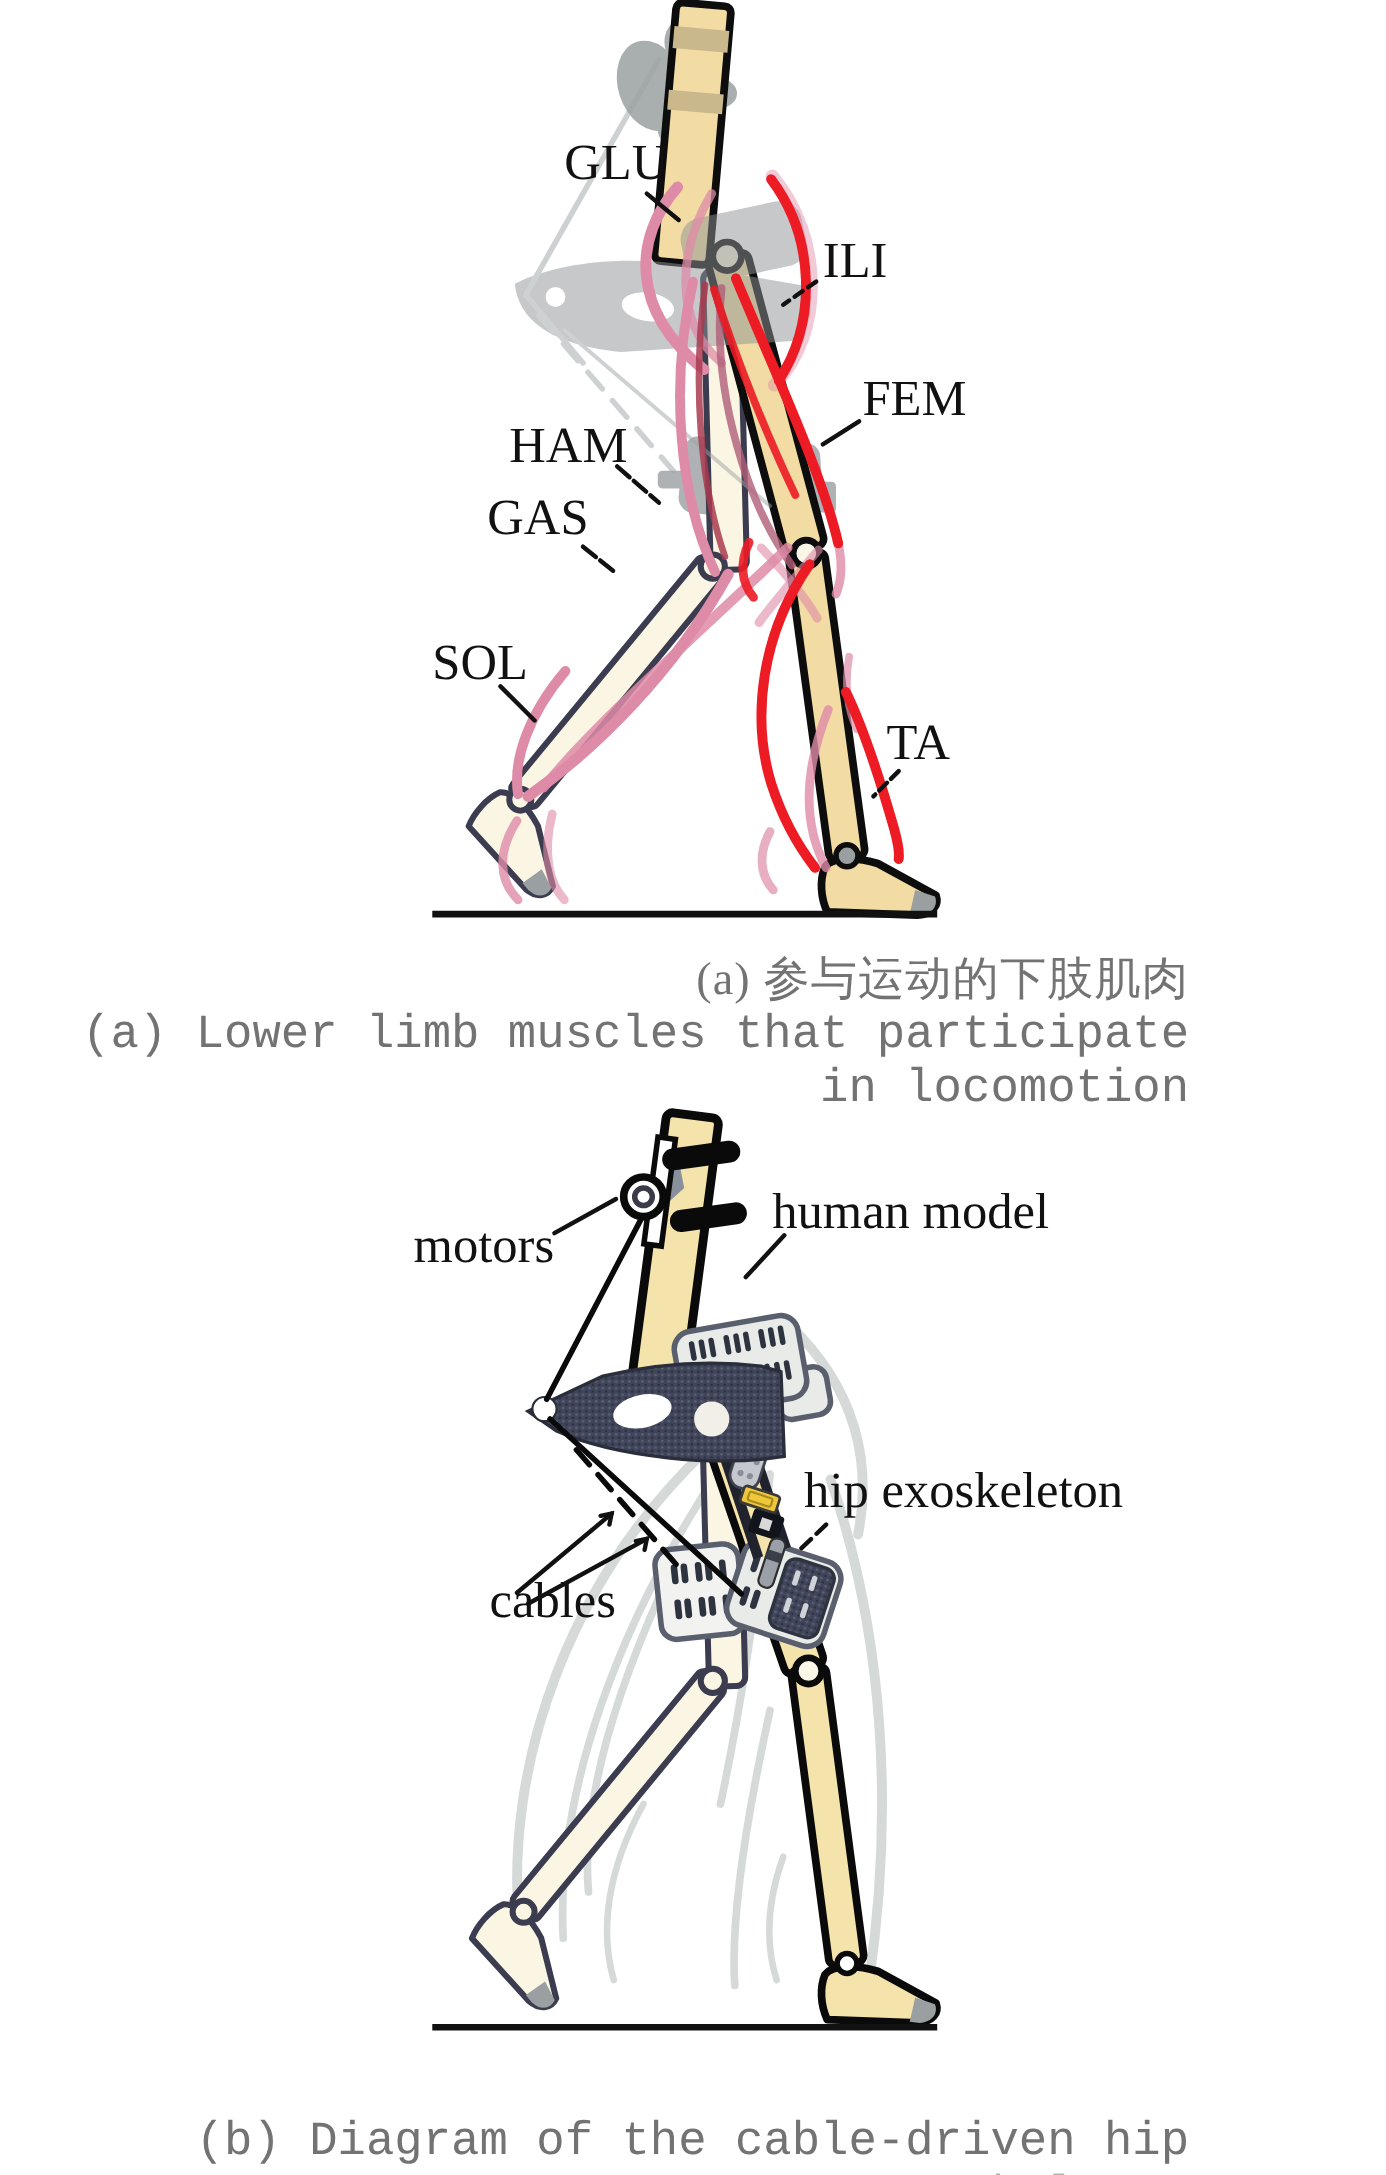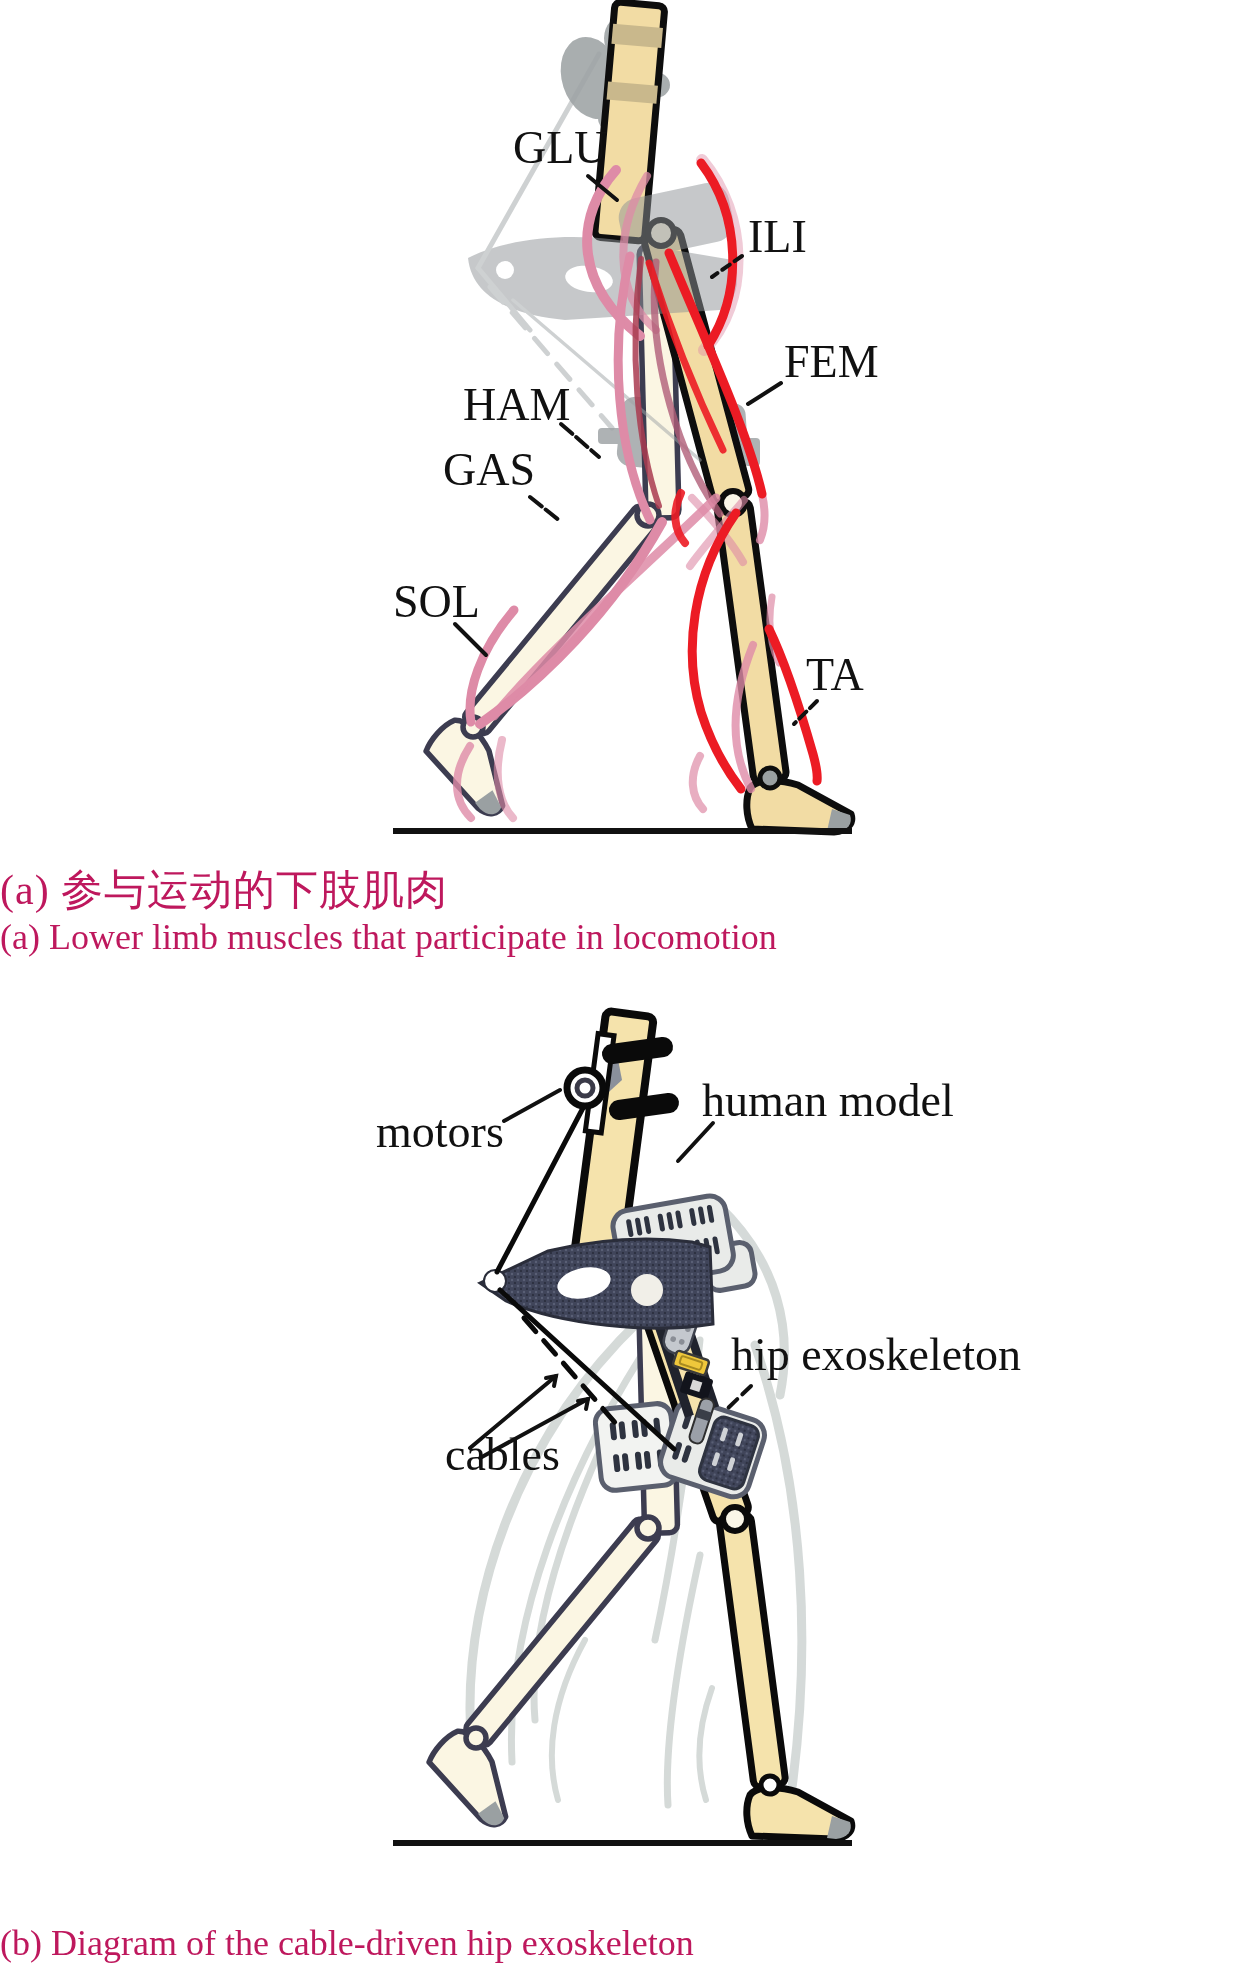--- a/index.html
+++ b/index.html
@@ -5,23 +5,23 @@
   html,body{margin:0;padding:0;background:#ffffff;}
   .page{position:relative;width:1260px;height:1977px;background:#ffffff;overflow:hidden;
         font-family:"Liberation Serif","DejaVu Serif",serif;}
   svg{position:absolute;left:0;display:block;}
   #fig-a{top:0;}
   #fig-b{top:990px;}
   .muscle-label, .part-label{
     font-family:"Liberation Serif","DejaVu Serif",serif;
     font-size:46px; fill:#111111;
   }
-  .caption{position:absolute;left:0;width:1081px;text-align:left;color:#be185d;}
+  .caption{position:absolute;left:0;width:1081px;text-align:right;color:#737373;}
   .cap-zh{font-size:42px;letter-spacing:1px;}
-  .cap-en{font-size:36px;}
+  .cap-en{font-size:43px;font-family:Liberation Mono, monospace;}
   #cap-a-zh{top:862px;}
   #cap-a-en{top:916px;}
   #cap-b-zh{top:1866px;}
   #cap-b-en{top:1922px;}
 </style>
 </head>
 <body>
 
 <div class="page">
 

